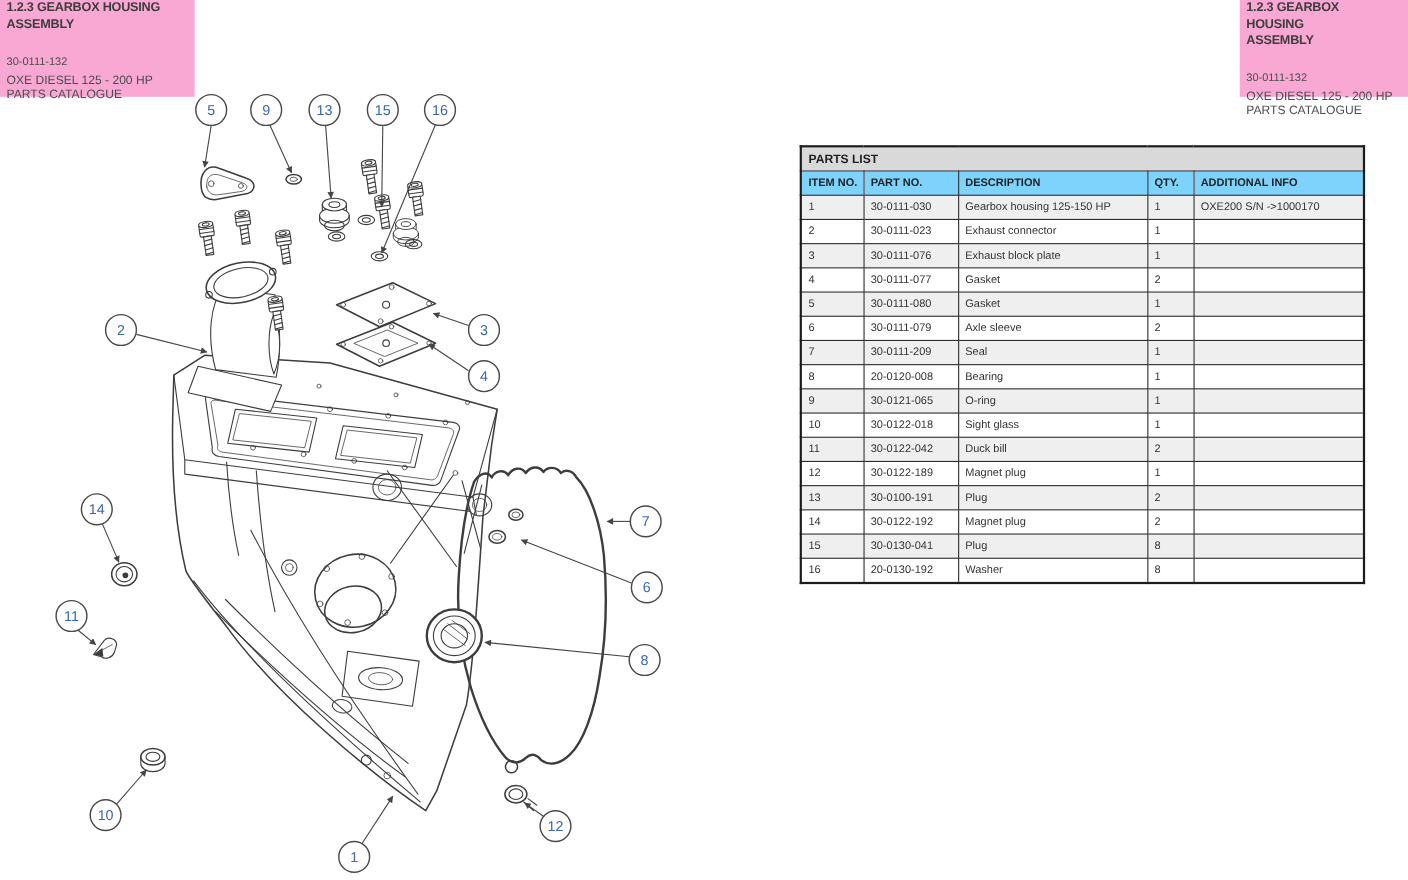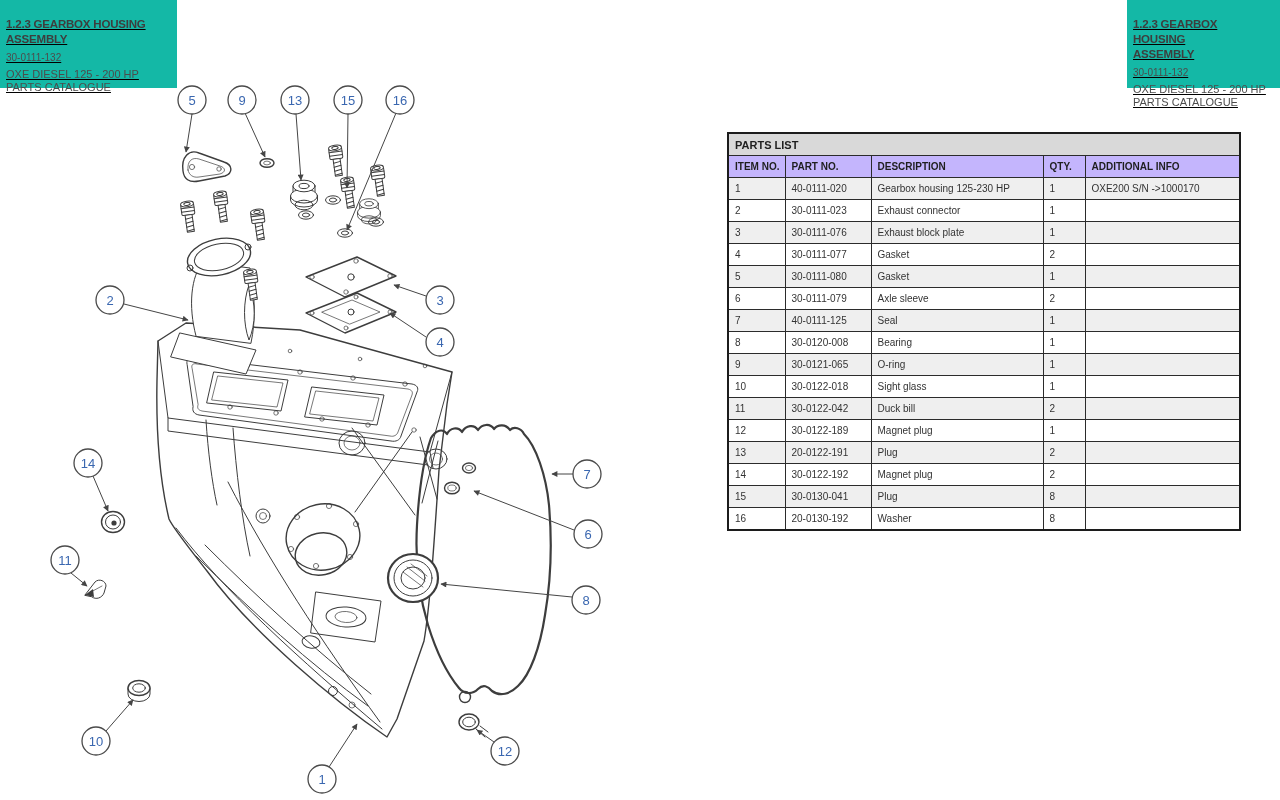--- a/index.html
+++ b/index.html
@@ -1,35 +1,35 @@
 <!DOCTYPE html>
 <html><head>
 <meta charset="utf-8">
 <style>
   html,body{margin:0;padding:0;}
   body{width:1280px;height:800px;position:relative;background:#ffffff;
        font-family:"Liberation Sans", sans-serif;overflow:hidden;}
 
   
-  .hdr{position:absolute;top:0;background:#14b8a6;box-sizing:border-box;padding:17px 8px 8px 6px;text-decoration:underline;}
+  .hdr{position:absolute;top:0;background:#f9a8d4;box-sizing:border-box;padding:0 8px 8px 6px;}
   .hdr-left{left:0;width:177px;height:88px;}
   .hdr-right{left:1127px;width:153px;height:88px;}
   .hdr .title{font-size:11.5px;font-weight:bold;color:#3d3d3d;line-height:15px;letter-spacing:-0.2px;}
-  .hdr .docnum{font-size:10px;color:#4c4c4c;margin-top:5px;}
+  .hdr .docnum{font-size:10px;color:#4c4c4c;margin-top:21px;}
   .hdr .sub{font-size:11px;color:#4c4c4c;line-height:12.5px;margin-top:5px;}
 
   
   .tablewrap{position:absolute;left:727px;top:132px;}
   table.parts{border-collapse:collapse;table-layout:fixed;width:512px;
               font-size:10px;color:#333;}
   table.parts th, table.parts td{border:1px solid #2b2b2b;padding:2px 6px;
               text-align:left;overflow:hidden;white-space:nowrap;height:17px;vertical-align:middle;}
   table.parts{border:2px solid #1c1c1c;padding-left:20px;}
   th.tbltitle{background:#d9d9d9;font-size:11px;font-weight:bold;color:#1f1f1f;height:15px;}
-  tr.colhead th{background:#c4b5fd;font-weight:bold;font-size:10px;color:#1f1f1f;}
+  tr.colhead th{background:#7dd3fc;font-weight:bold;font-size:10px;color:#1f1f1f;}
   tbody tr:nth-child(odd) td{background:#efefef;}
   tbody tr:nth-child(even) td{background:#ffffff;}
 
   
   .diagram{position:absolute;left:0;top:0;width:1280px;height:800px;}
   .s{stroke:#3d3d3d;stroke-width:1;fill:none;stroke-linejoin:round;stroke-linecap:round;}
   .sw{stroke:#3d3d3d;stroke-width:1;fill:#ffffff;stroke-linejoin:round;stroke-linecap:round;}
   .thin{stroke-width:0.7;}
   .med{stroke-width:1.4;}
   .thick{stroke-width:2.2;}
@@ -338,22 +338,22 @@
         <th>ITEM NO.</th>
         <th>PART NO.</th>
         <th>DESCRIPTION</th>
         <th>QTY.</th>
         <th>ADDITIONAL INFO</th>
       </tr>
     </thead>
     <tbody>
         <tr>
           <td>1</td>
-          <td>40-0111-020</td>
-          <td>Gearbox housing 125-230 HP</td>
+          <td>30-0111-030</td>
+          <td>Gearbox housing 125-150 HP</td>
           <td>1</td>
           <td>OXE200 S/N -&gt;1000170</td>
         </tr>
         <tr>
           <td>2</td>
           <td>30-0111-023</td>
           <td>Exhaust connector</td>
           <td>1</td>
           <td></td>
         </tr>
@@ -380,28 +380,28 @@
         </tr>
         <tr>
           <td>6</td>
           <td>30-0111-079</td>
           <td>Axle sleeve</td>
           <td>2</td>
           <td></td>
         </tr>
         <tr>
           <td>7</td>
-          <td>40-0111-125</td>
+          <td>30-0111-209</td>
           <td>Seal</td>
           <td>1</td>
           <td></td>
         </tr>
         <tr>
           <td>8</td>
-          <td>30-0120-008</td>
+          <td>20-0120-008</td>
           <td>Bearing</td>
           <td>1</td>
           <td></td>
         </tr>
         <tr>
           <td>9</td>
           <td>30-0121-065</td>
           <td>O-ring</td>
           <td>1</td>
           <td></td>
@@ -422,21 +422,21 @@
         </tr>
         <tr>
           <td>12</td>
           <td>30-0122-189</td>
           <td>Magnet plug</td>
           <td>1</td>
           <td></td>
         </tr>
         <tr>
           <td>13</td>
-          <td>20-0122-191</td>
+          <td>30-0100-191</td>
           <td>Plug</td>
           <td>2</td>
           <td></td>
         </tr>
         <tr>
           <td>14</td>
           <td>30-0122-192</td>
           <td>Magnet plug</td>
           <td>2</td>
           <td></td>

